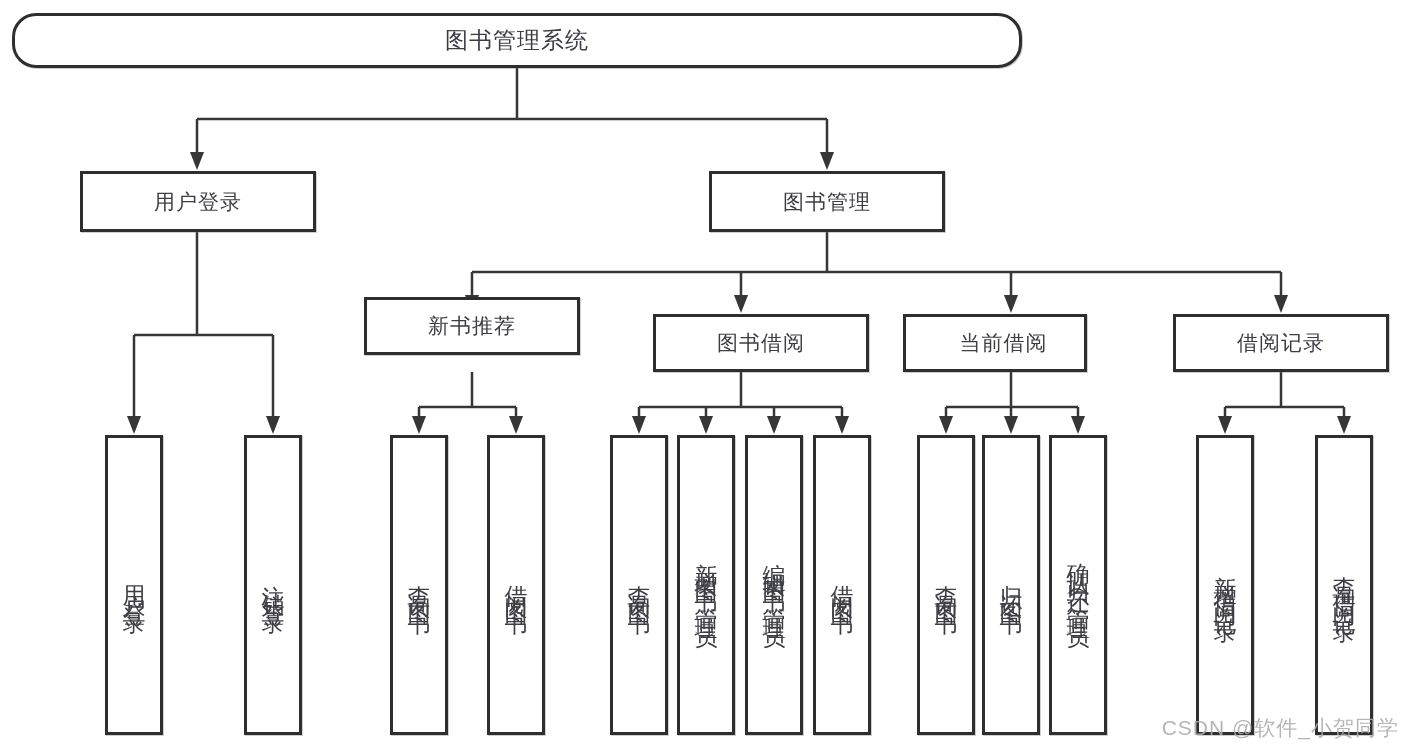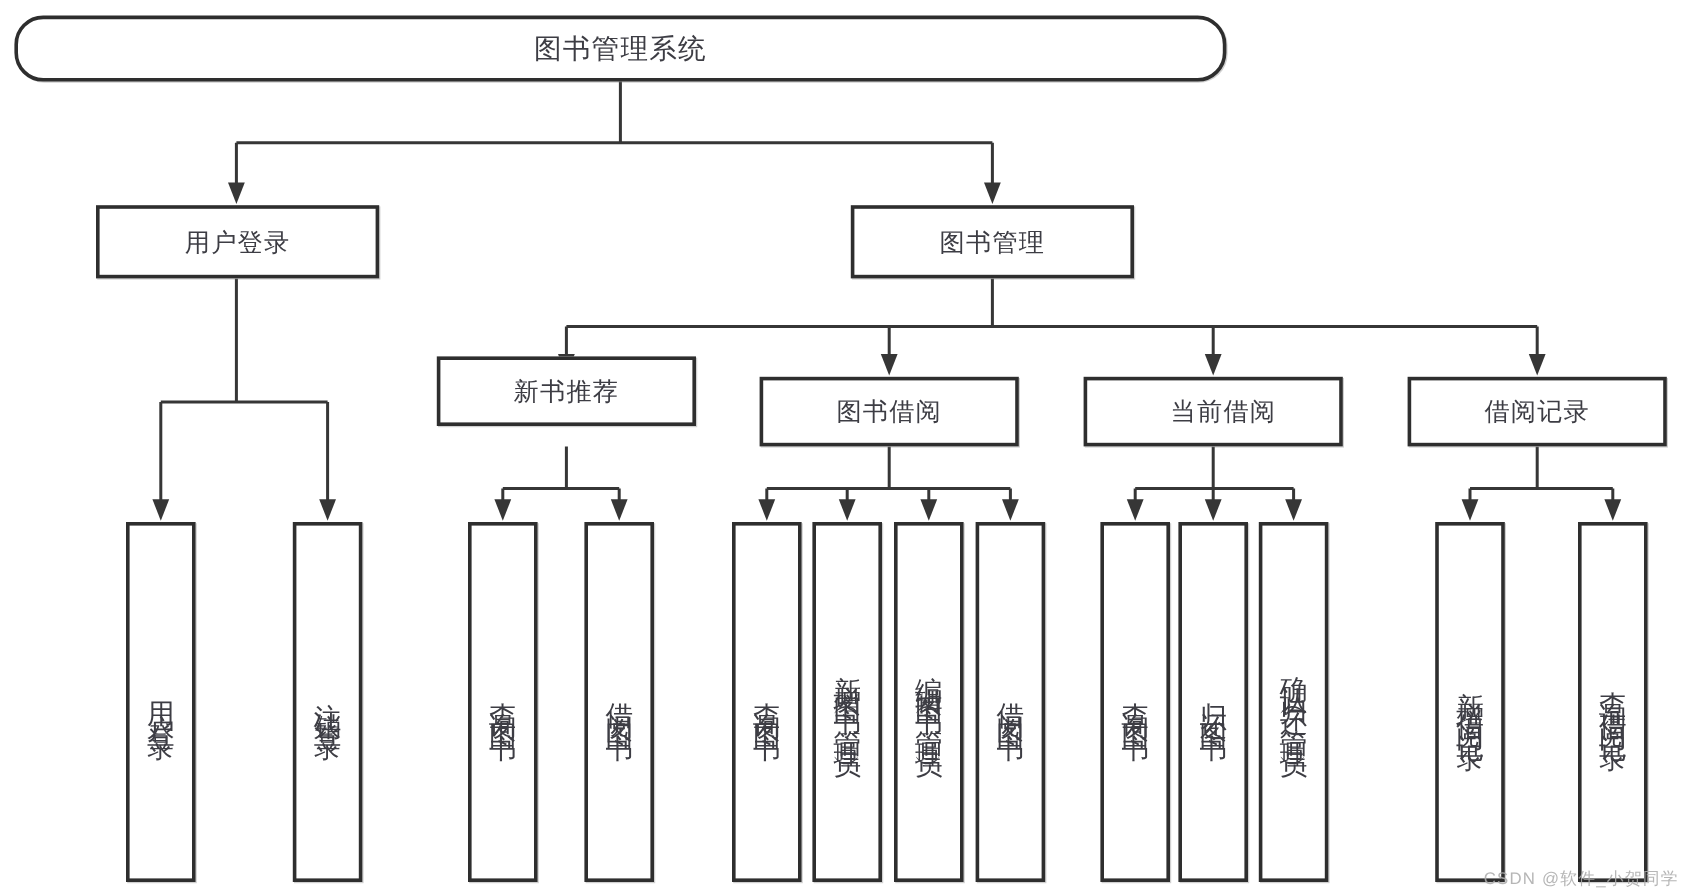--- a/index.html
+++ b/index.html
@@ -43,21 +43,21 @@
     line-height: 1;
     width: 58px;
     height: 300px;
     top: 435px;
   }
   #watermark {
     position: absolute;
     right: 6px;
     bottom: 5px;
     z-index: 5;
-    font-size: 14px;
+    font-size: 21px;
     color: rgba(172,172,172,0.88);
     letter-spacing: 1px;
     white-space: nowrap;
     margin-left: 32px;
   }
 </style>
 </head>
 <body>
 
 <div id="stage">
@@ -104,22 +104,22 @@
       <polygon points="1337,416 1351,416 1344,434"></polygon>
     </g>
   </svg>
 
   <div class="hbox root-box" style="left:12px; top:13px; width:1010px; height:55px;">图书管理系统</div>
 
   <div class="hbox" style="left:80px; top:171px; width:236px; height:61px;">用户登录</div>
   <div class="hbox" style="left:709px; top:171px; width:236px; height:61px;text-align:right;">图书管理</div>
 
   <div class="hbox" style="left:364px; top:297px; width:216px; height:58px;">新书推荐</div>
-  <div class="hbox" style="left:633px; top:314px; width:216px; height:58px;">图书借阅</div>
-  <div class="hbox" style="left:903px; top:314px; width:216px; height:58px;padding-left:17px;">当前借阅</div>
+  <div class="hbox" style="left:653px; top:314px; width:216px; height:58px;">图书借阅</div>
+  <div class="hbox" style="left:903px; top:314px; width:184px; height:58px;padding-left:17px;">当前借阅</div>
   <div class="hbox" style="left:1173px; top:314px; width:216px; height:58px;">借阅记录</div>
 
   <div class="vbox" style="left:105px;">用户登录</div>
   <div class="vbox" style="left:244px;">注销登录</div>
 
   <div class="vbox" style="left:390px;">查询图书</div>
   <div class="vbox" style="left:487px;">借阅图书</div>
 
   <div class="vbox" style="left:610px;">查询图书</div>
   <div class="vbox" style="left:677px;">新增图书（管理员）</div>

